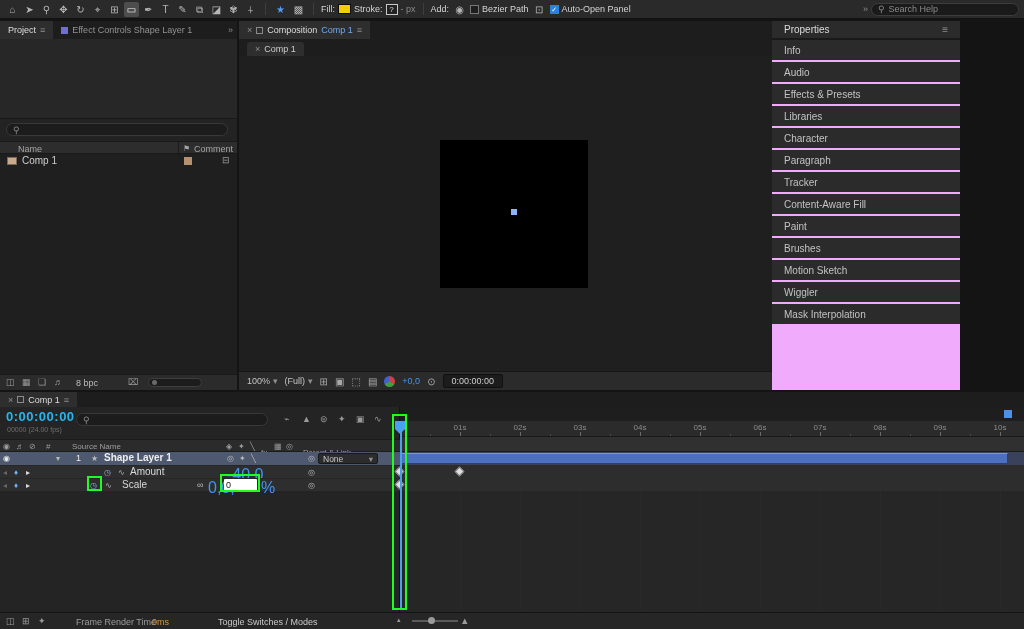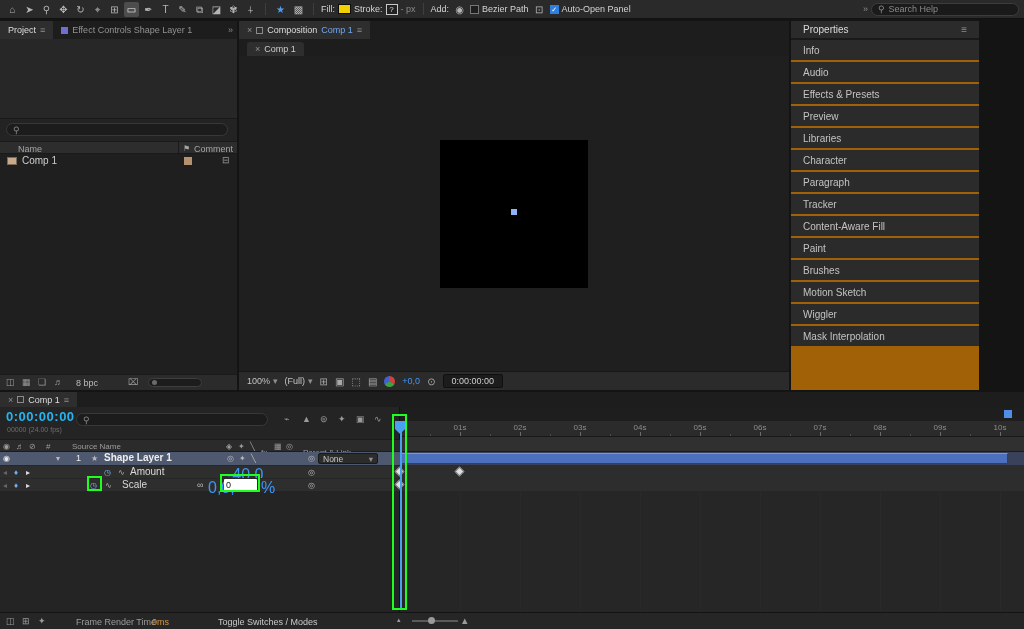--- a/index.html
+++ b/index.html
@@ -20,21 +20,21 @@
   .checkbox{width:9px;height:9px;border:1px solid #777;background:#1e1e1e;display:inline-block;font-size:7px;line-height:8px;text-align:center;color:transparent}
   .checkbox.checked{background:#2f7fe0;border-color:#2f7fe0;color:#fff}
   .spacer{flex:1}
   .search-pill{display:flex;align-items:center;gap:4px;background:#1a1a1a;border:1px solid #3c3c3c;border-radius:8px;height:13px;padding:0 6px;width:148px}
   .search-pill input{background:transparent;border:0;outline:0;color:#bbb;font-size:9px;width:100%;font-family:inherit}
   .search-pill input::placeholder{color:#8a8a8a}
   
   .panel{position:absolute;overflow:hidden}
   .project{left:0;top:21px;width:237px;height:369px;background:#1f1f1f}
   .comp{left:239px;top:21px;width:550px;height:369px;background:#1f1f1f}
-  .props{left:791px;top:21px;width:188px;height:369px;background:#a16207}
+  .props{left:772px;top:21px;width:188px;height:369px;background:#f0abfc}
   .timelinep{left:0;top:392px;width:1024px;height:237px;background:#242424}
   .tabstrip{display:flex;align-items:stretch;background:#1d1d1d;height:18px;font-size:9px}
   .tab{display:flex;align-items:center;gap:4px;padding:0 8px;background:#2e2e2e;color:#ddd;white-space:nowrap}
   .tab.inactive{background:transparent;color:#929292}
   .sq-icon{width:7px;height:7px;border:1px solid #8a8a8a;display:inline-block}
   .sq-icon.purple{background:#6f6fd0;border-color:#6f6fd0}
   .menu-g{color:#8f8f8f}
   .close-g{color:#8f8f8f}
   
   .ppreview{position:absolute;left:0;top:18px;width:237px;height:80px;background:#272727;border-bottom:1px solid #191919}
@@ -244,23 +244,20 @@
         <div class="prow2">
         <span>Info</span>
       </div>
         <div class="prow2">
         <span>Audio</span>
       </div>
         <div class="prow2">
         <span>Effects &amp; Presets</span>
       </div>
         <div class="prow2">
-        <span>Preview</span>
-      </div>
-        <div class="prow2">
         <span>Libraries</span>
       </div>
         <div class="prow2">
         <span>Character</span>
       </div>
         <div class="prow2">
         <span>Paragraph</span>
       </div>
         <div class="prow2">
         <span>Tracker</span>

